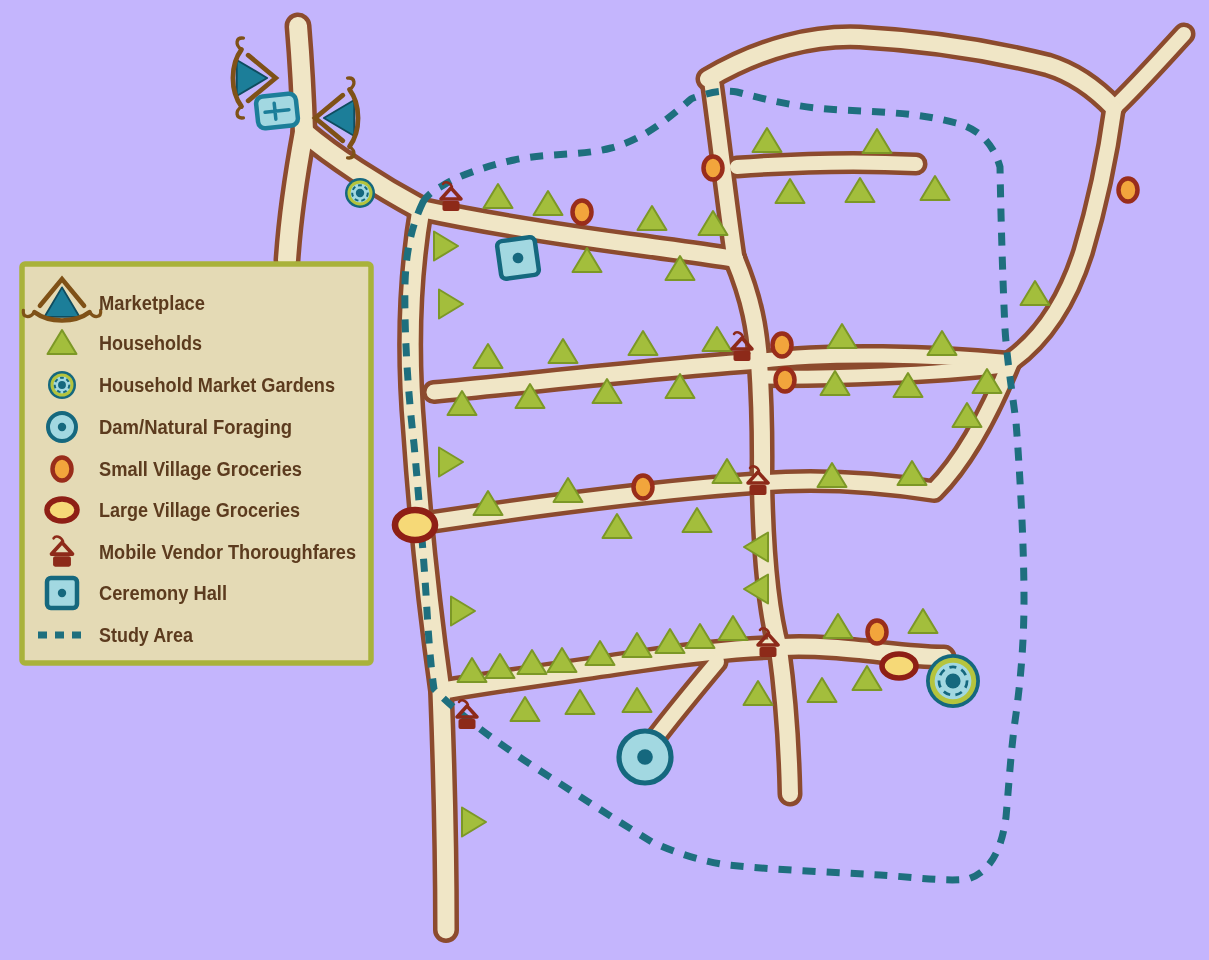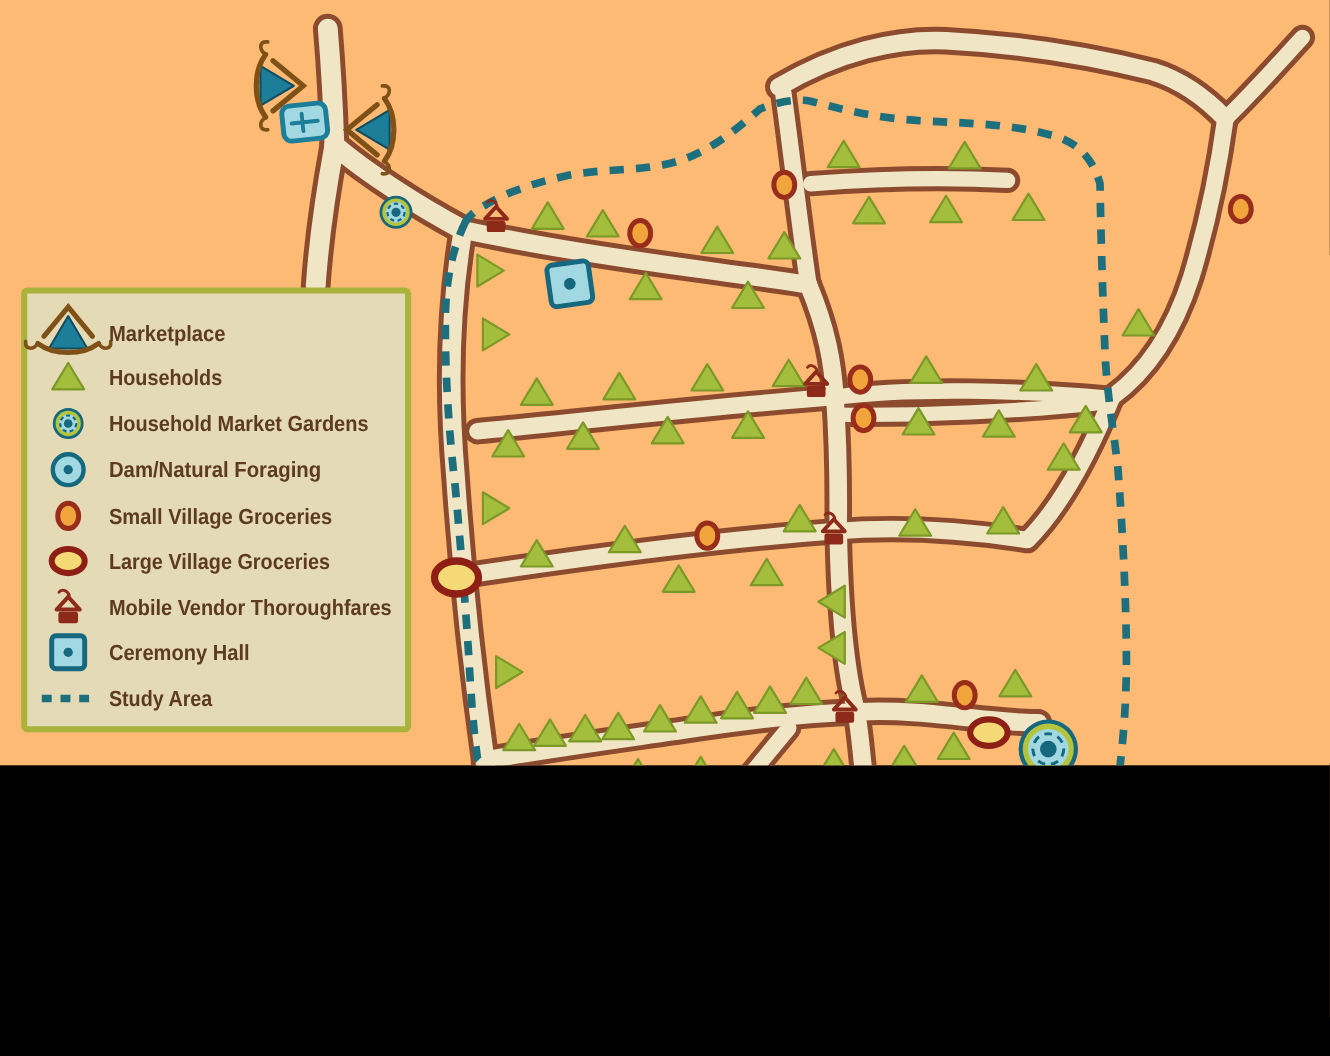--- a/index.html
+++ b/index.html
@@ -1,16 +1,16 @@
 <!DOCTYPE html>
 <html><head>
 <meta charset="utf-8">
 <style>
   html,body{margin:0;padding:0;background:#000;}
-  .stage{position:relative;width:1209px;height:696px;overflow:hidden;background:#fdba74;}
+  .stage{position:relative;width:1209px;height:960px;overflow:hidden;background:#c4b5fd;}
   svg{display:block;}
   text{font-family:"Liberation Sans","DejaVu Sans",sans-serif;font-weight:bold;}
 </style>
 </head>
 <body>
 
 <div class="stage">
   <svg id="map" width="1209" height="960" viewBox="0 0 1209 960">
       <g>
         <path d="M 298,26 C 301,62 303,100 304,132" fill="none" stroke="#8C4B2E" stroke-width="27" stroke-linecap="round" stroke-linejoin="round"></path>

